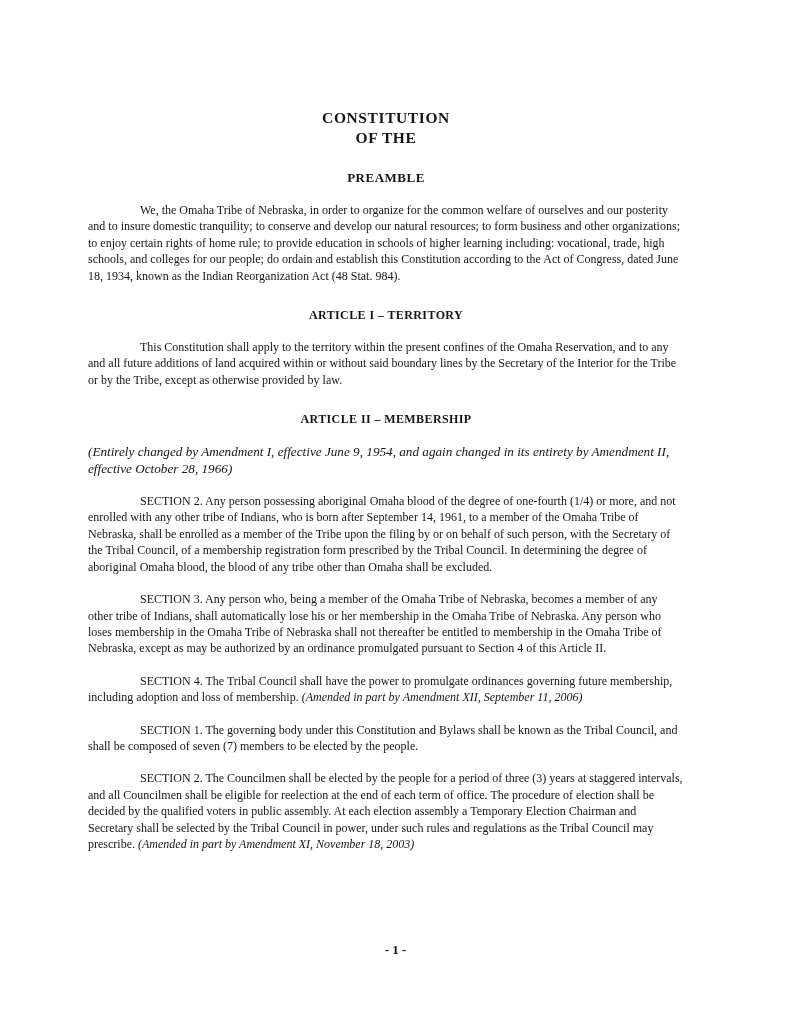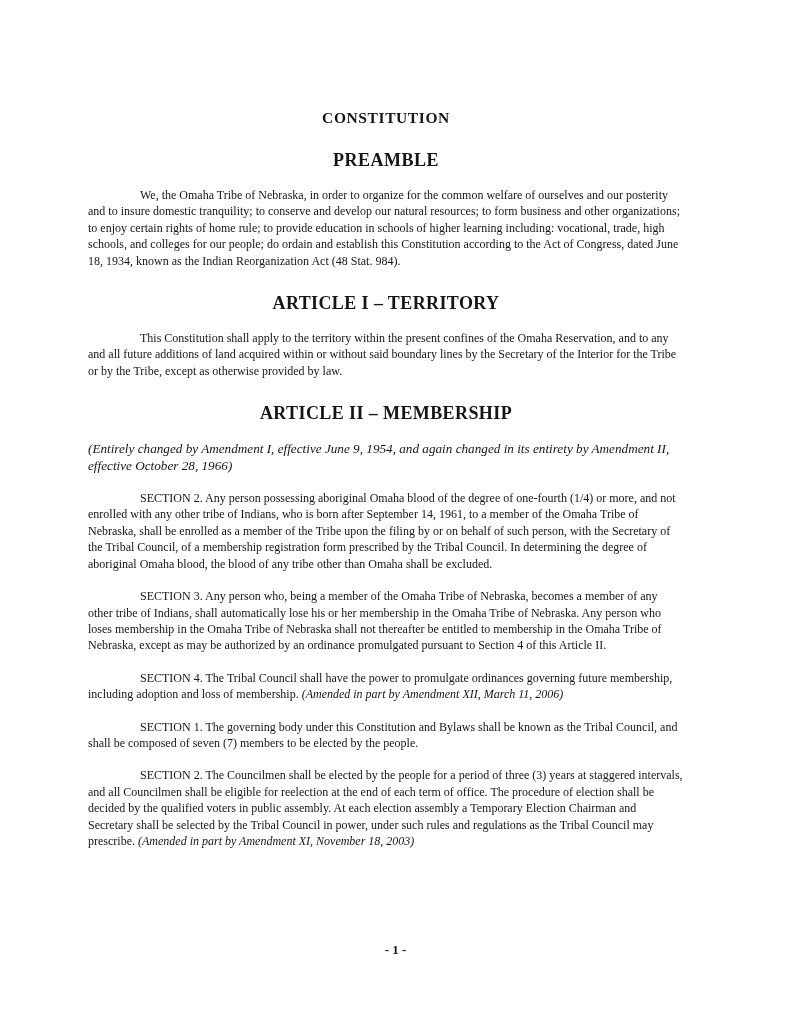--- a/index.html
+++ b/index.html
@@ -31,29 +31,29 @@
   .doc-title-line {
     font-weight: bold;
     font-size: 15.5px;
     letter-spacing: 0.6px;
     line-height: 20px;
   }
 
   .preamble-heading {
     text-align: center;
     font-weight: bold;
-    font-size: 18px;
+    font-size: 13px;
     letter-spacing: 0.5px;
     margin-top: 22px;
   }
 
   .article-heading {
     text-align: center;
     font-weight: bold;
-    font-size: 18px;
+    font-size: 12px;
     letter-spacing: 0.4px;
     margin-top: 24px;
     margin-bottom: 0;
   }
 
   p.body-text {
     font-size: 12px;
     line-height: 16.4px;
     text-align: left;
     margin: 0;
@@ -83,33 +83,34 @@
   }
 </style>
 </head>
 <body>
 
 <div class="page">
   <div class="content">
 
     <div class="title-block">
       <div class="doc-title-line">CONSTITUTION</div>
+      <div class="doc-title-line">OF THE</div>
     </div>
 
     <div class="preamble-heading">PREAMBLE</div>
     <p class="body-text">We, the Omaha Tribe of Nebraska, in order to organize for the common welfare of ourselves and our posterity and to insure domestic tranquility; to conserve and develop our natural resources; to form business and other organizations; to enjoy certain rights of home rule; to provide education in schools of higher learning including: vocational, trade, high schools, and colleges for our people; do ordain and establish this Constitution according to the Act of Congress, dated June 18, 1934, known as the Indian Reorganization Act (48 Stat. 984).</p>
 
     <div class="article-heading">ARTICLE I – TERRITORY</div>
     <p class="body-text">This Constitution shall apply to the territory within the present confines of the Omaha Reservation, and to any and all future additions of land acquired within or without said boundary lines by the Secretary of the Interior for the Tribe or by the Tribe, except as otherwise provided by law.</p>
 
     <div class="article-heading">ARTICLE II – MEMBERSHIP</div>
     <p class="amend-note">(Entirely changed by Amendment I, effective June 9, 1954, and again changed in its entirety by Amendment II, effective October 28, 1966)</p>
     <p class="body-text">SECTION 2. Any person possessing aboriginal Omaha blood of the degree of one-fourth (1/4) or more, and not enrolled with any other tribe of Indians, who is born after September 14, 1961, to a member of the Omaha Tribe of Nebraska, shall be enrolled as a member of the Tribe upon the filing by or on behalf of such person, with the Secretary of the Tribal Council, of a membership registration form prescribed by the Tribal Council. In determining the degree of aboriginal Omaha blood, the blood of any tribe other than Omaha shall be excluded.</p>
     <p class="body-text">SECTION 3. Any person who, being a member of the Omaha Tribe of Nebraska, becomes a member of any other tribe of Indians, shall automatically lose his or her membership in the Omaha Tribe of Nebraska. Any person who loses membership in the Omaha Tribe of Nebraska shall not thereafter be entitled to membership in the Omaha Tribe of Nebraska, except as may be authorized by an ordinance promulgated pursuant to Section 4 of this Article II.</p>
-    <p class="body-text"><span>SECTION 4. The Tribal Council shall have the power to promulgate ordinances governing future membership, including adoption and loss of membership. </span><span class="ital">(Amended in part by Amendment XII, March 11, 2006)</span></p>
+    <p class="body-text"><span>SECTION 4. The Tribal Council shall have the power to promulgate ordinances governing future membership, including adoption and loss of membership. </span><span class="ital">(Amended in part by Amendment XII, September 11, 2006)</span></p>
 
     <p class="body-text">SECTION 1.  The governing body under this Constitution and Bylaws shall be known as the Tribal Council, and shall be composed of seven (7) members to be elected by the people.</p>
     <p class="body-text"><span>SECTION 2.  The Councilmen shall be elected by the people for a period of three (3) years at staggered intervals, and all Councilmen shall be eligible for reelection at the end of each term of office.  The procedure of election shall be decided by the qualified voters in public assembly.  At each election assembly a Temporary Election Chairman and Secretary shall be selected by the Tribal Council in power, under such rules and regulations as the Tribal Council may prescribe. </span><span class="ital">(Amended in part by Amendment XI, November 18, 2003)</span></p>
 
   </div>
 
   <div class="page-number">- 1 -</div>
 </div>
 
 </body></html>

